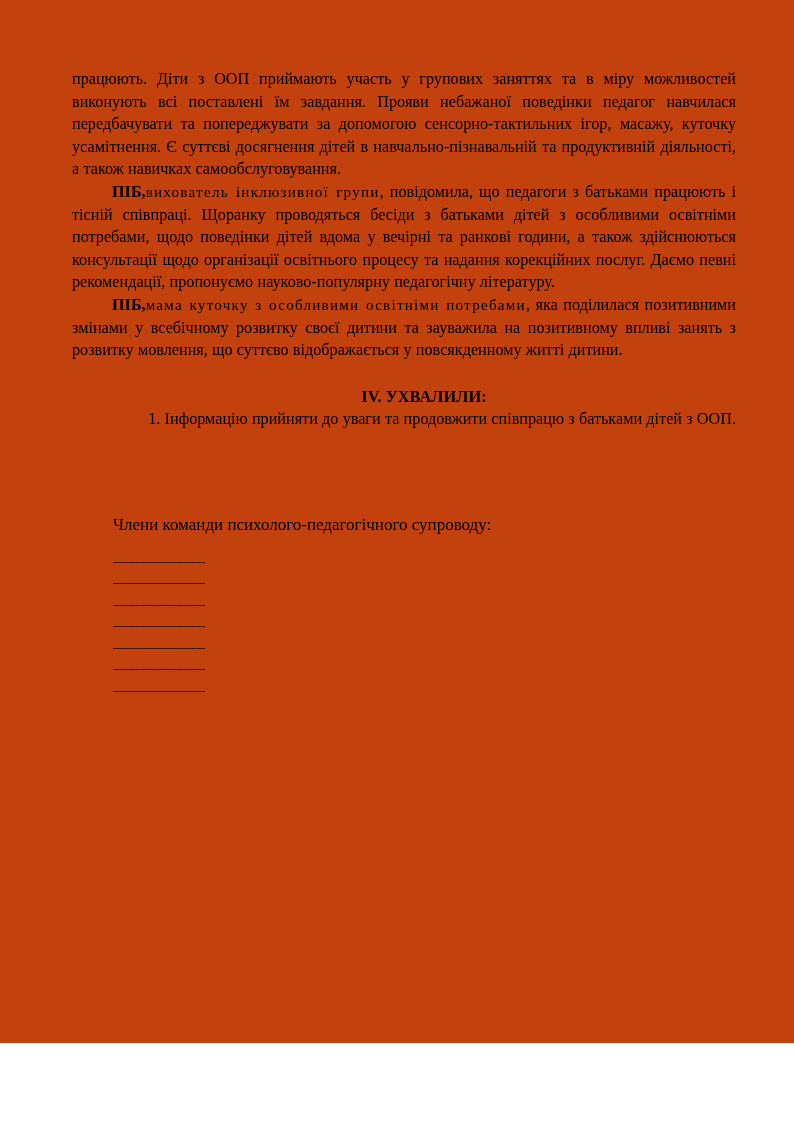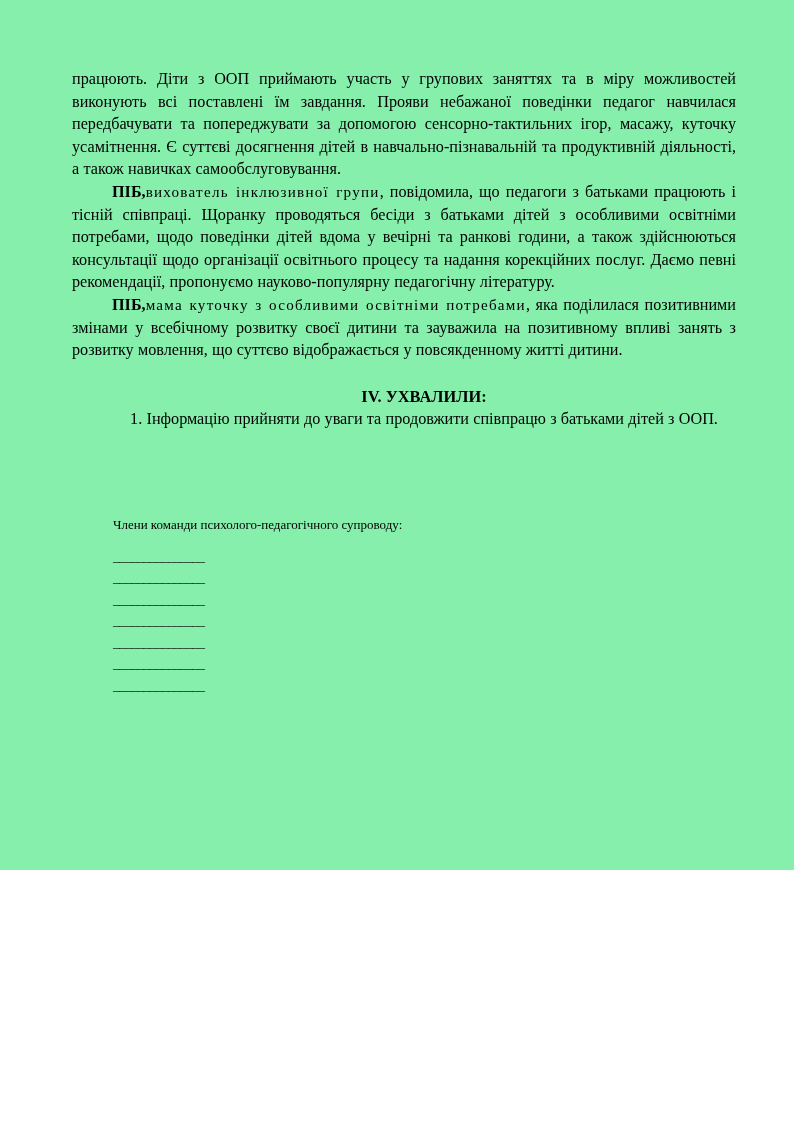--- a/index.html
+++ b/index.html
@@ -11,22 +11,22 @@
   body {
     width: 794px;
     height: 1123px;
     font-family: "Liberation Serif", "DejaVu Serif", serif;
     color: #000000;
     -webkit-font-smoothing: antialiased;
   }
   .page {
     position: relative;
     width: 794px;
-    height: 870px;
-    background: #86efac;
+    height: 1043px;
+    background: #c2410c;
     box-sizing: border-box;
     overflow: hidden;
   }
   .content {
     position: absolute;
     left: 72px;
     top: 68px;
     width: 664px;
   }
 
@@ -37,21 +37,21 @@
     line-height: 22.6px;
     text-align: justify;
     text-justify: inter-word;
     hyphens: none;
     word-spacing: 0.2px;
   }
   p.para.indent {
     text-indent: 40px;
   }
   p.para.plain {
-    text-align: center;
+    text-align: right;
   }
 
   
   .lead-name {
     font-weight: bold;
   }
   .lead-role {
     font-weight: normal;
     font-size: 15.1px;
     letter-spacing: 1.25px;
@@ -82,21 +82,21 @@
     white-space: pre;
   }
   .sign-rule {
     font-weight: normal;
     letter-spacing: -0.4px;
   }
   .sign-abbr {
     font-weight: bold;
   }
   .members-label {
-    font-size: 13px;
+    font-size: 17px;
     line-height: 22.6px;
     padding-left: 41px;
   }
 
   
   .blank-lines {
     padding-left: 41px;
   }
   .blank-line {
     font-size: 13px;

